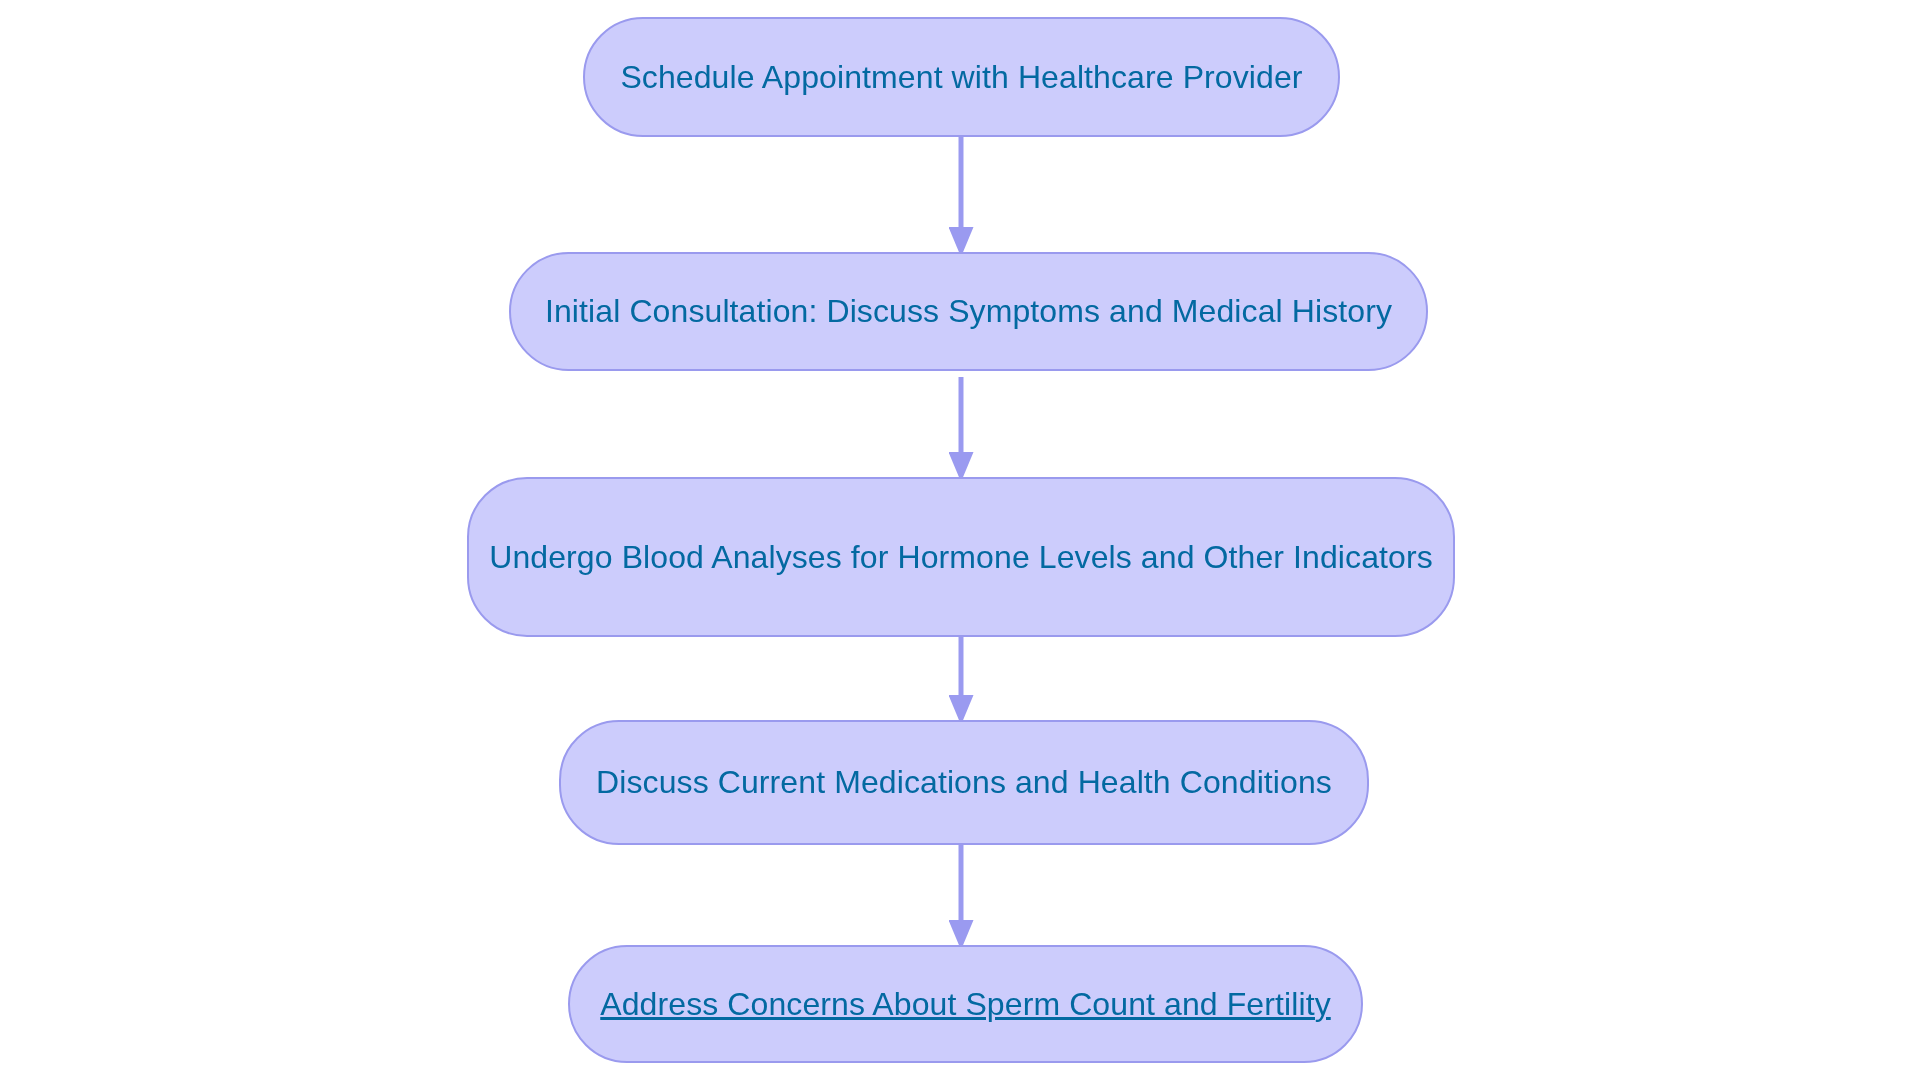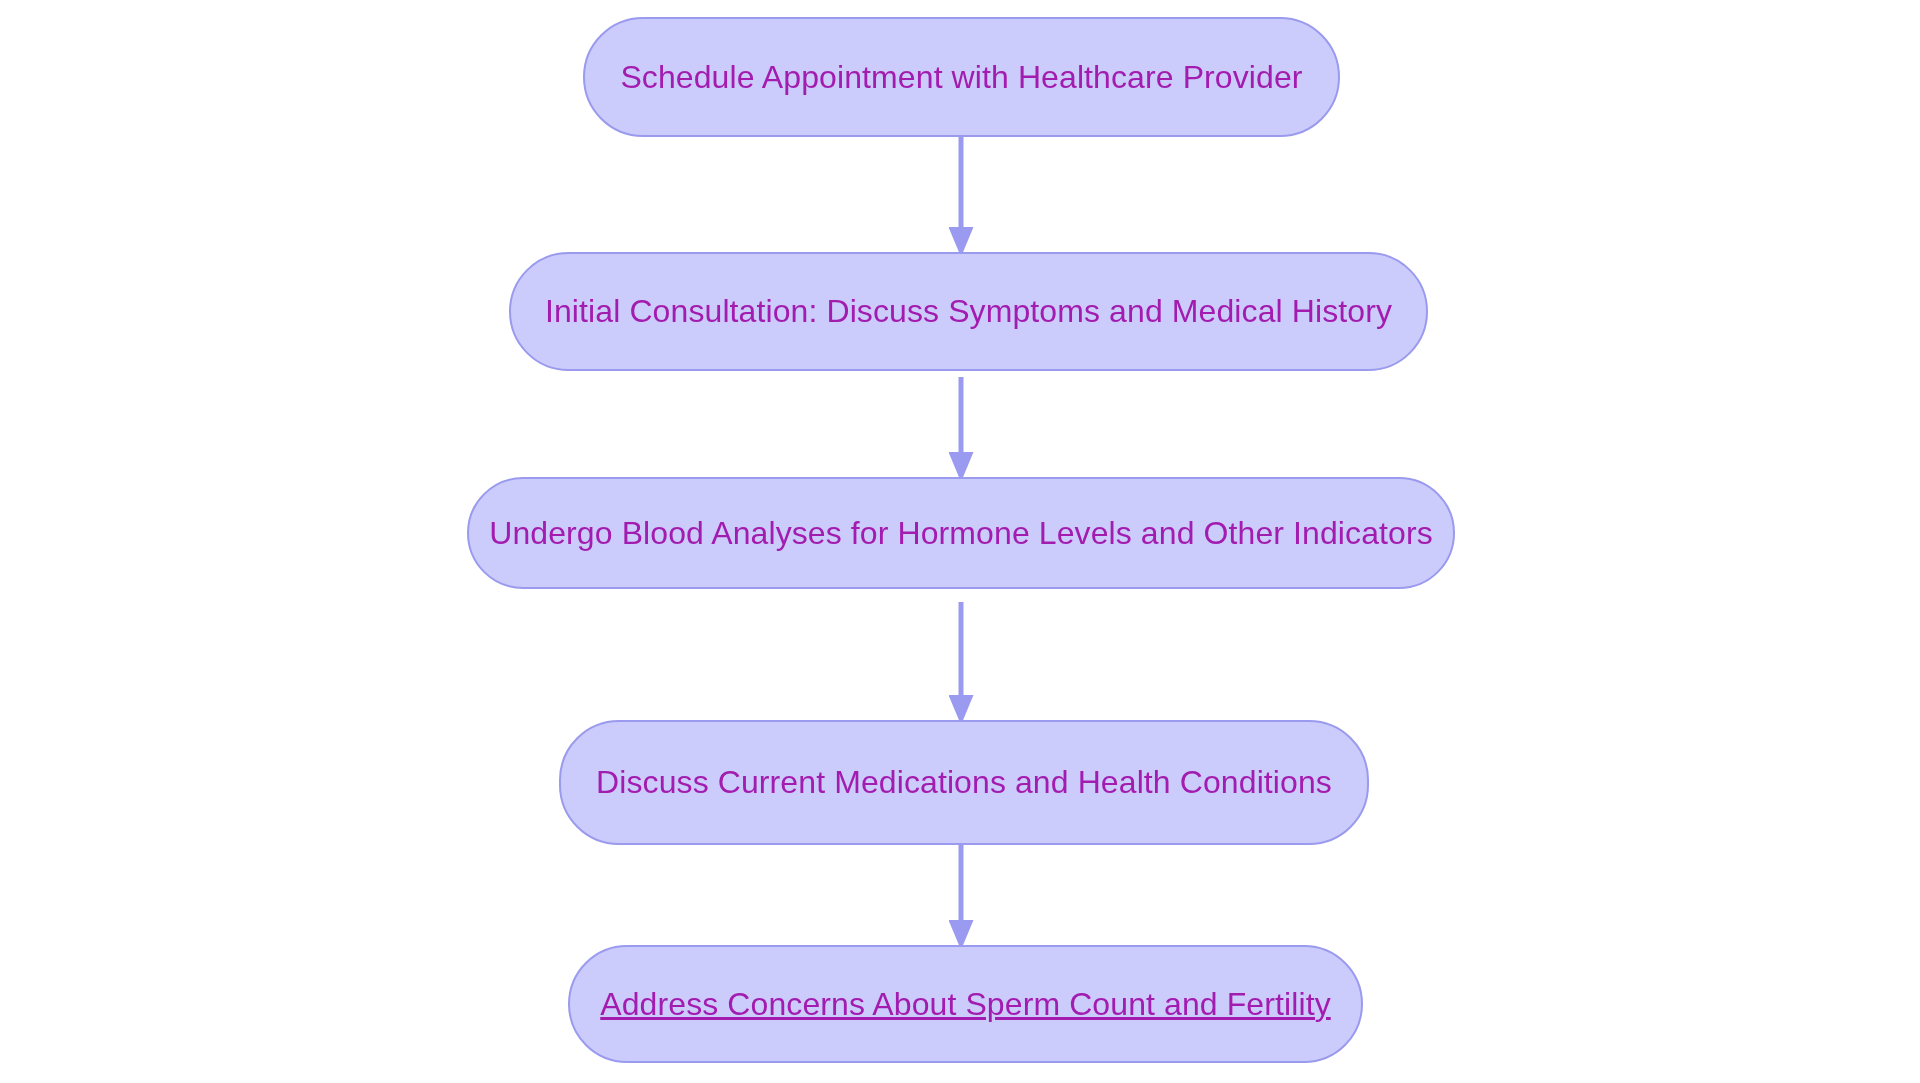--- a/index.html
+++ b/index.html
@@ -27,37 +27,37 @@
   }
   .node {
     position: absolute;
     box-sizing: border-box;
     display: flex;
     align-items: center;
     justify-content: center;
     background: #ccccfc;
     border: 2px solid #9a9aee;
     border-radius: 60px;
-    color: #a21caf;
+    color: #0369a1;
     font-size: 32px;
     font-weight: 400;
     letter-spacing: 0.1px;
     line-height: 1.15;
     text-align: center;
     white-space: nowrap;
     padding: 0 28px;
     z-index: 2;
   }
   .node-label {
     display: block;
   }
   
   #node-1 { left: 583px;  top: 17px;   width: 757px;  height: 120px; }
   #node-2 { left: 509px;  top: 252px;  width: 919px;  height: 119px; }
-  #node-3 { left: 467px;  top: 477px;  width: 988px;  height: 112px; }
+  #node-3 { left: 467px;  top: 477px;  width: 988px;  height: 160px; }
   #node-4 { left: 559px;  top: 720px;  width: 810px;  height: 125px; }
   #node-5 { left: 568px;  top: 945px;  width: 795px;  height: 118px; text-decoration: underline; }
 </style>
 </head>
 <body>
 
 <div id="canvas">
 
   <svg id="flow-svg" viewBox="0 0 1920 1083" xmlns="http://www.w3.org/2000/svg">
     <defs>

